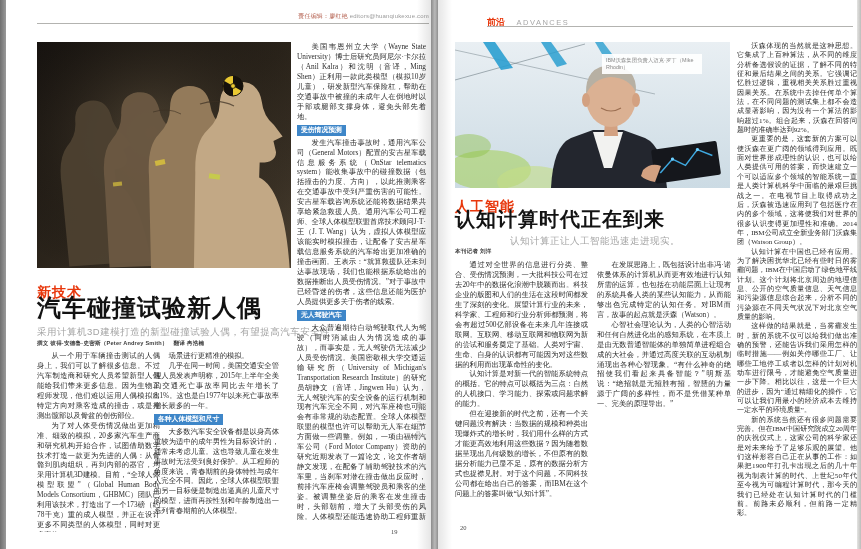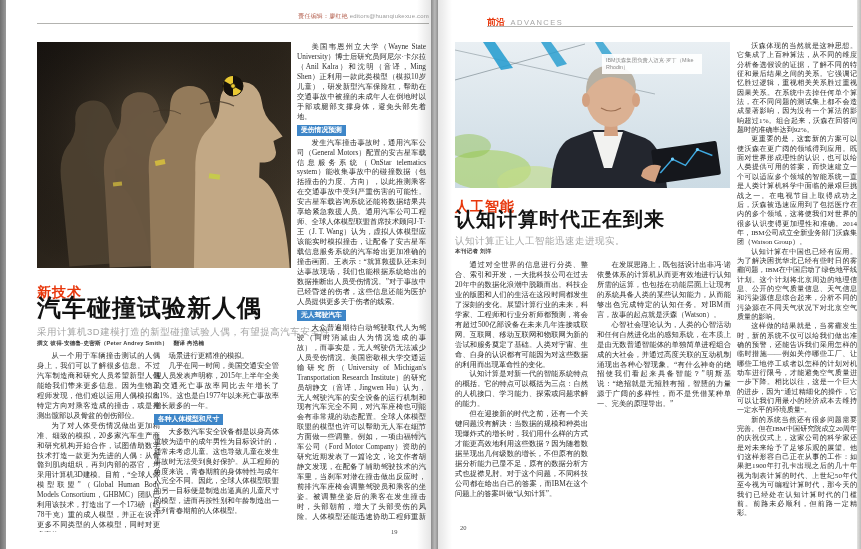--- a/index.html
+++ b/index.html
@@ -16,21 +16,21 @@
 
   .abs{position:absolute;}
   .masthead{left:31px;top:12px;width:392px;text-align:right;font-size:6px;color:#9a9a9a;letter-spacing:.2px;}
   .masthead .ed{color:#b4604f;}
   .rule{border-top:1px solid #b3b3b0;}
   .rule-l{left:31px;top:23px;width:392px;}
   .rule-r{left:49px;top:26px;width:366px;}
 
   .section-head{left:49px;top:16px;font-size:9px;}
   .section-head .cn{color:#e8380d;font-weight:bold;}
-  .section-head .en{color:#a7a7a7;font-size:7.5px;letter-spacing:1.5px;margin-left:3px;}
+  .section-head .en{color:#a7a7a7;font-size:7.5px;letter-spacing:1.5px;margin-left:9px;}
 
   .category{font-size:14px;font-weight:bold;color:#e8380d;letter-spacing:1px;}
   .headline{font-weight:bold;color:#121212;letter-spacing:1px;line-height:1.1;font-family:"Liberation Sans",sans-serif;}
   .hl-l{left:31px;top:295px;font-size:24px;}
   .hl-r{left:17px;top:208px;font-size:20px;}
   .dek{color:#a3a3a3;font-size:9.5px;letter-spacing:.5px;}
   .byline{font-size:5.6px;color:#3c3c3c;font-weight:bold;letter-spacing:.2px;}
 
   .bodycol{font-family:"Liberation Serif","DejaVu Serif",serif;font-size:7.3px;line-height:9.95px;
            text-align:justify;color:#2c2c2c;overflow:hidden;}
@@ -173,25 +173,25 @@
           <path d="M188,128 Q196,120 206,124 L200,140 Q190,138 186,134 Z" fill="#d3a181"></path>
         </g>
 
         <foreignObject x="0" y="0" width="0" height="0"></foreignObject>
       </svg>
       <div class="caption-box">IBM沃森集团负责人迈克·罗丁（Mike Rhodin）</div>
     </div>
 
     <div class="abs category" style="left:17px;top:198px;">人工智能</div>
     <div class="abs headline hl-r">认知计算时代正在到来</div>
-    <div class="abs dek" style="left:17px;top:235px;width:280px;">认知计算正让人工智能迅速走进现实。</div>
+    <div class="abs dek" style="left:17px;top:235px;width:280px;text-align:center;">认知计算正让人工智能迅速走进现实。</div>
     <div class="abs byline" style="left:17px;top:248px;width:280px;">本刊记者 刘洋</div>
 
     <div class="abs bodycol" style="left:17px;top:260px;width:133px;height:254px;">
-        <p>通过对全世界的信息进行分类、整合、索引和开发，一大批科技公司在过去20年中的数据化浪潮中脱颖而出。科技企业的版图和人们的生活在这段时间都发生了深刻的变化。展望计算行业的未来，科学家、工程师和行业分析师都预测，将会有超过500亿部设备在未来几年连接或联网。互联网、移动互联网和物联网为新的尝试和服务奠定了基础。人类对宇宙、生命、自身的认识都有可能因为对这些数据的利用而出现革命性的变化。</p>
+        <p>通过对全世界的信息进行分类、整合、受伤情况预测，一大批科技公司在过去20年中的数据化浪潮中脱颖而出。科技企业的版图和人们的生活在这段时间都发生了深刻的变化。展望计算行业的未来，科学家、工程师和行业分析师都预测，将会有超过500亿部设备在未来几年连接或联网。互联网、移动互联网和物联网为新的尝试和服务奠定了基础。人类对宇宙、生命、自身的认识都有可能因为对这些数据的利用而出现革命性的变化。</p>
         <p>认知计算是对新一代的智能系统特点的概括。它的特点可以概括为三点：自然的人机接口、学习能力、探索或问题求解的能力。</p>
         <p>但在迎接新的时代之前，还有一个关键问题没有解决：当数据的规模和种类出现爆炸式的增长时，我们用什么样的方式才能更高效地利用这些数据？因为随着数据呈现出几何级数的增长，不但原有的数据分析能力已显不足，原有的数据分析方式也捉襟见肘。对于这个问题，不同科技公司都在给出自己的答案，而IBM在这个问题上的答案叫做“认知计算”。</p>
       </div>
     <div class="abs bodycol" style="left:159px;top:260px;width:134px;height:254px;">
         <p>在发展思路上，既包括设计出非冯·诺依曼体系的计算机从而更有效地进行认知所需的运算，也包括在功能层面上让现有的系统具备人类的某些认知能力，从而能够出色完成特定的认知任务。对IBM而言，故事的起点就是沃森（Watson）。</p>
         <p>心智社会理论认为，人类的心智活动和任何自然进化出的感知系统，在本质上是由无数普通智能体的单独简单进程组合成的大社会，并通过高度关联的互动机制涌现出各种心智现象。“有什么神奇的绝招使我们看起来具备智能？”明斯基说：“绝招就是无招胜有招，智慧的力量源于广阔的多样性，而不是凭借某种单一、完美的原理导出。”</p>
       </div>
     <div class="abs bodycol tight" style="left:299px;top:42px;width:120px;height:478px;">
         <p>沃森体现的当然就是这种思想。它集成了上百种算法，从不同的维度分析备选假设的证据，了解不同的特征和最后结果之间的关系。它强调记忆胜过逻辑，重视相关关系胜过重视因果关系。在系统中去掉任何单个算法，在不同问题的测试集上都不会造成显著影响，因为没有一个算法的影响超过1%。组合起来，沃森在回答问题时的准确率达到92%。</p>
         <p>更重要的是，这套新的方案可以使沃森在更广阔的领域得到应用。既面对世界形成理性的认识，也可以给人类提供可用的答案，而快速建立一个可以适应多个领域的智能系统一直是人类计算机科学中面临的最艰巨挑战之一。在电视节目上取得成功之后，沃森被迅速应用到了包括医疗在内的多个领域，这将使我们对世界的很多认识变得更加理性和准确。2014年，IBM公司成立全新业务部门沃森集团（Watson Group）。</p>

